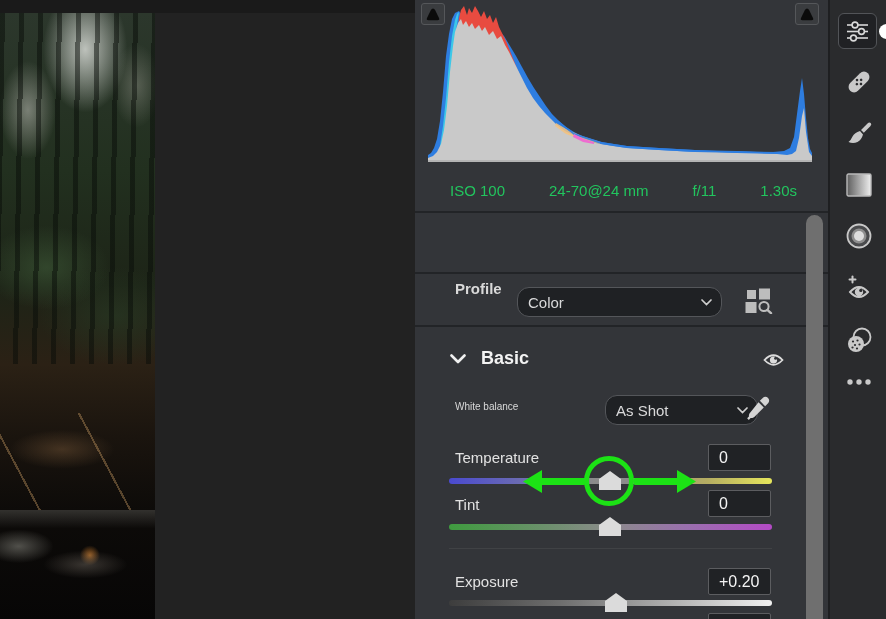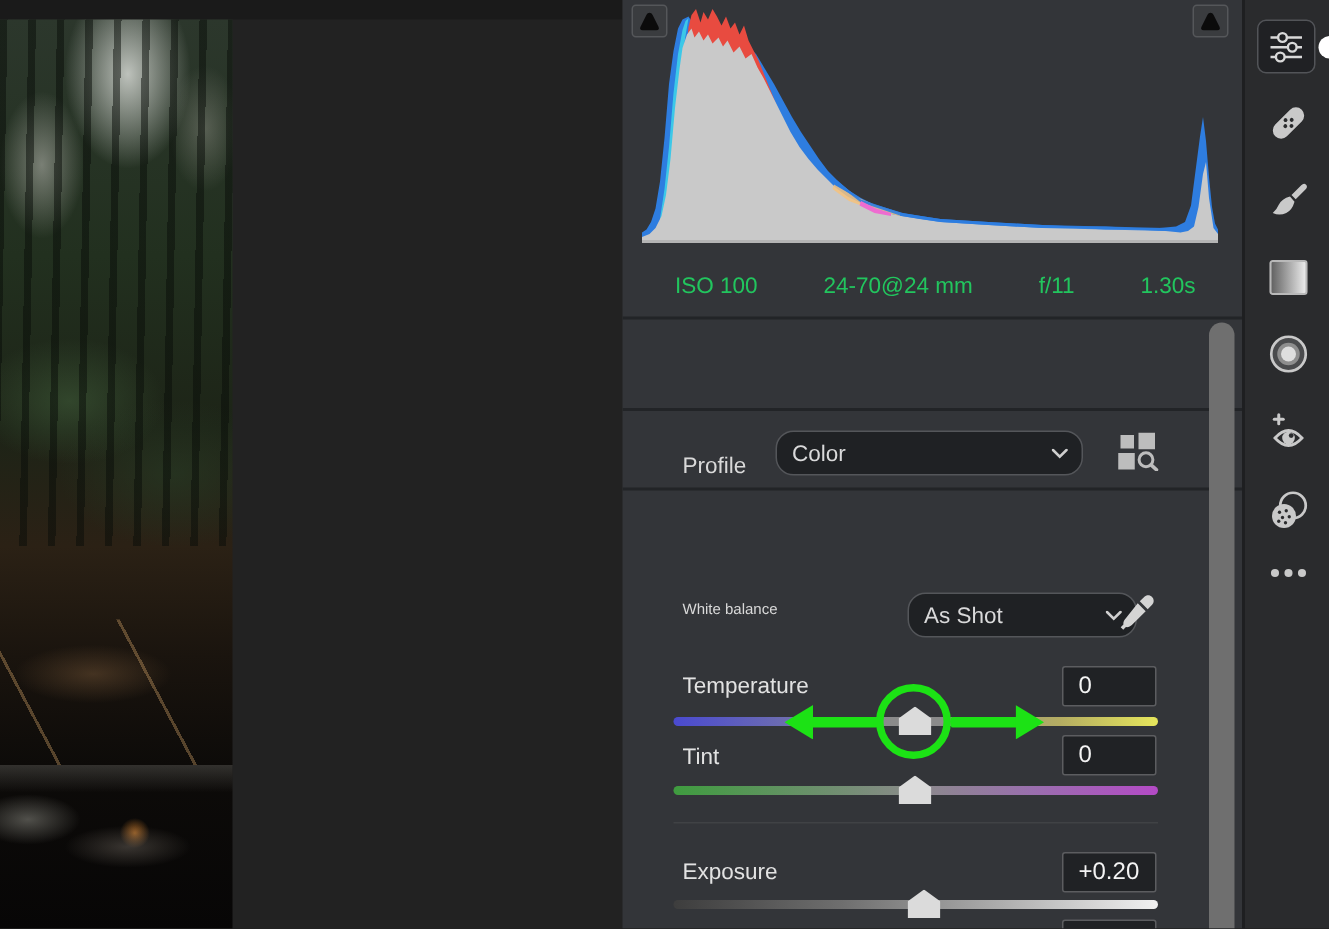--- a/index.html
+++ b/index.html
@@ -133,38 +133,49 @@
       <span>f/11</span>
       <span>1.30s</span>
     </div>
 
     <div class="divider" style="top:211px;"></div>
 
 
     <div class="divider" style="top:272px;"></div>
 
     <div class="profile-row">
-      <div class="row-label" style="left:40px; top:28px;">Profile</div>
+      <div class="row-label" style="left:40px; top:6px;font-weight:bold;">Profile</div>
       <div class="select" style="left:102px; top:13px; width:205px; height:30px;">
         <span>Color</span>
         <svg class="chev" width="11" height="7" viewBox="0 0 11 7">
           <polyline points="1,1 5.5,5.5 10,1" fill="none" stroke="#cfcfcf" stroke-width="1.7" stroke-linecap="round"></polyline>
         </svg>
       </div>
       <svg style="position:absolute; left:330px; top:14px;" width="28" height="26" viewBox="0 0 28 26">
         <rect x="2" y="2" width="9" height="9" fill="#bdbdbd"></rect>
         <rect x="14" y="0.5" width="11" height="11" fill="#bdbdbd"></rect>
         <rect x="0.5" y="14" width="11" height="11" fill="#bdbdbd"></rect>
         <circle cx="19" cy="18.5" r="4.6" fill="none" stroke="#bdbdbd" stroke-width="2"></circle>
         <line x1="22.4" y1="21.9" x2="26" y2="25.2" stroke="#bdbdbd" stroke-width="2.4" stroke-linecap="round"></line>
       </svg>
     </div>
 
     <div class="divider" style="top:325px;"></div>
 
+    <div class="basic-header">
+      <svg style="position:absolute; left:35px; top:12px;" width="16" height="10" viewBox="0 0 16 10">
+        <polyline points="1.5,1.5 8,8 14.5,1.5" fill="none" stroke="#f0f0f0" stroke-width="2.6" stroke-linecap="round" stroke-linejoin="round"></polyline>
+      </svg>
+      <div class="basic-title">Basic</div>
+      <svg style="position:absolute; left:348px; top:10px;" width="21" height="16" viewBox="0 0 21 16">
+        <path d="M1.5,8 Q10.5,-1.5 19.5,8 Q10.5,17.5 1.5,8 Z" fill="none" stroke="#dcdcdc" stroke-width="1.8"></path>
+        <circle cx="10.5" cy="8" r="3.6" fill="#dcdcdc"></circle>
+        <circle cx="12.6" cy="6.2" r="1.5" fill="#333539"></circle>
+      </svg>
+    </div>
 
     <div class="row-label" style="left:40px; top:401px; font-size:10px;">White balance</div>
     <div class="select" style="left:158px; top:395px; width:153px; height:30px;margin-left:32px;">
       <span>As Shot</span>
       <svg class="chev" width="11" height="7" viewBox="0 0 11 7">
         <polyline points="1,1 5.5,5.5 10,1" fill="none" stroke="#cfcfcf" stroke-width="1.7" stroke-linecap="round"></polyline>
       </svg>
     </div>
     <svg style="position:absolute; left:330px; top:394px;" width="27" height="27" viewBox="0 0 24 24">
       <path d="M20.5,3.5 c1.3,1.3 1.3,3.4 0,4.7 l-2.6,2.6 -4.7,-4.7 2.6,-2.6 c1.3,-1.3 3.4,-1.3 4.7,0 Z" fill="#d4d4d4"></path>

